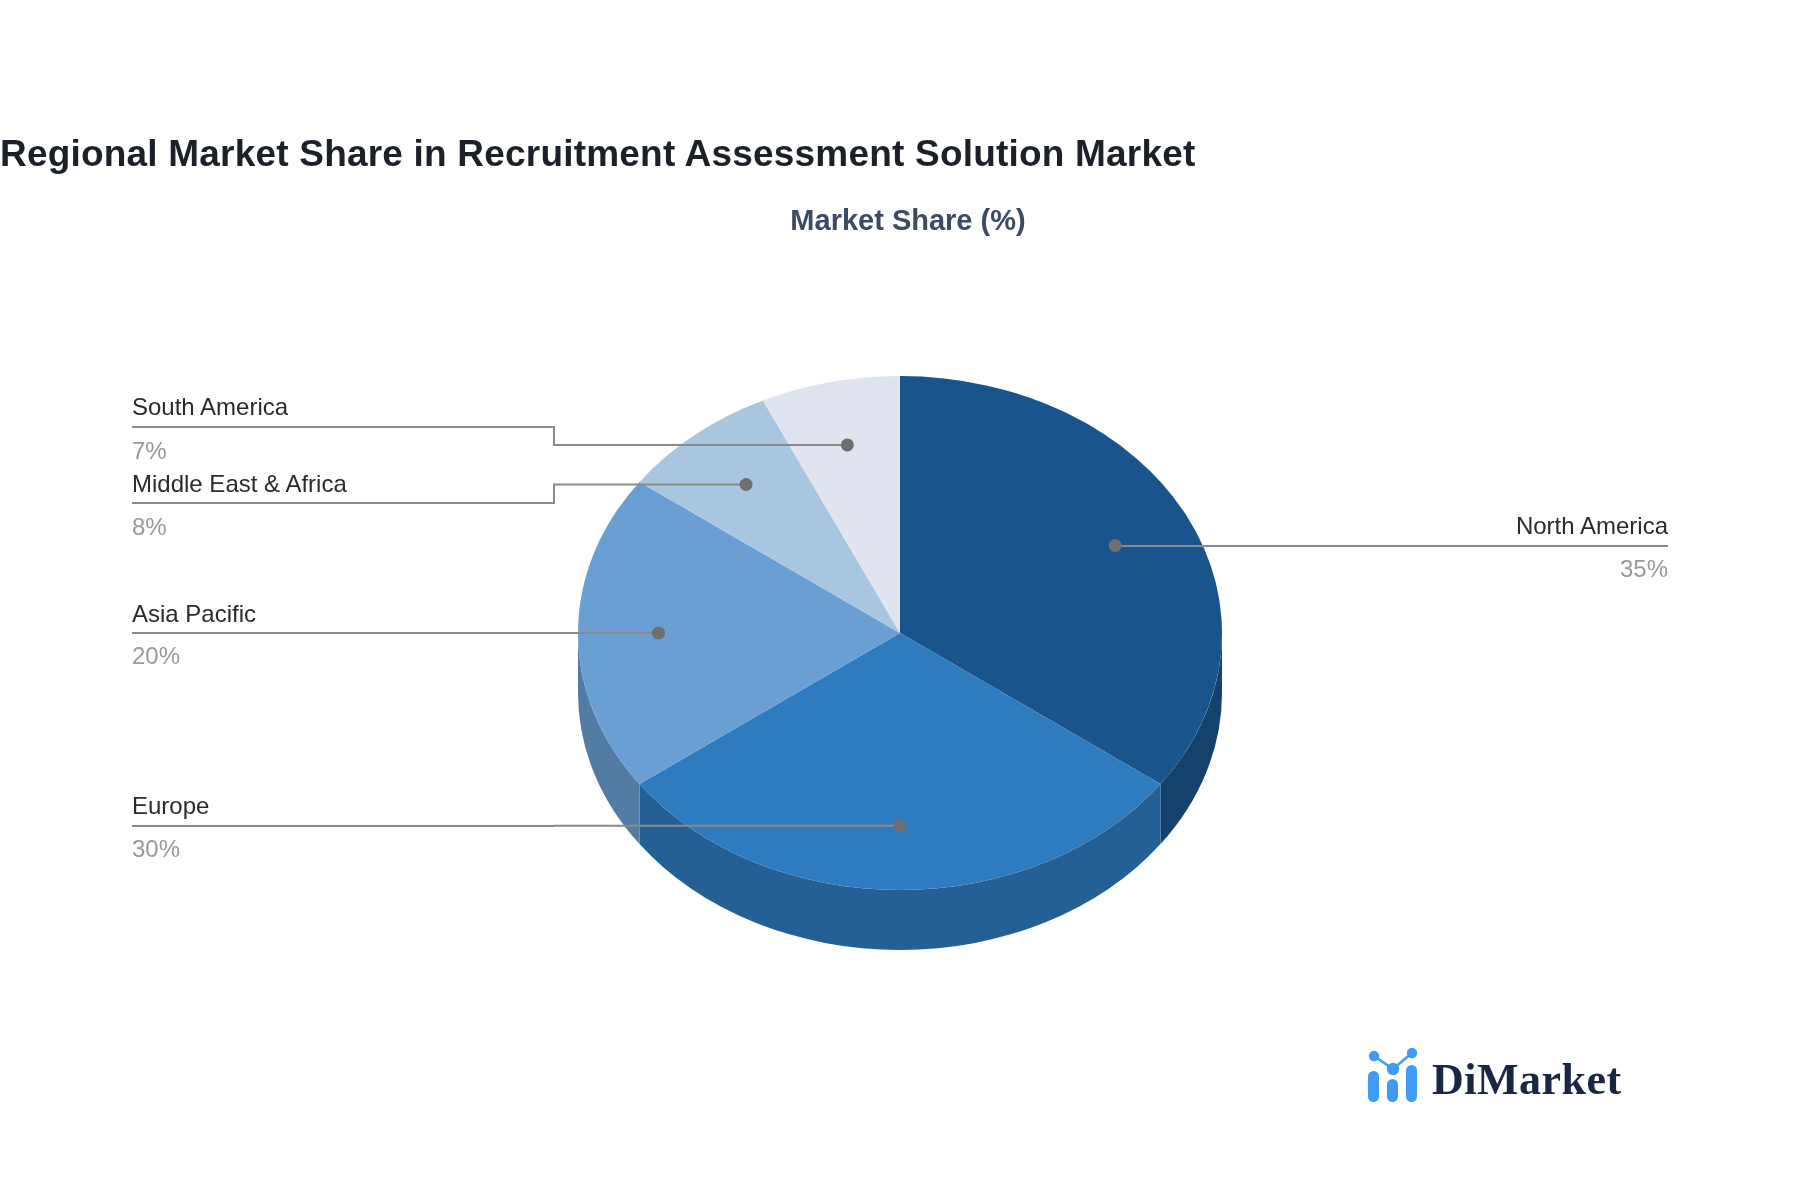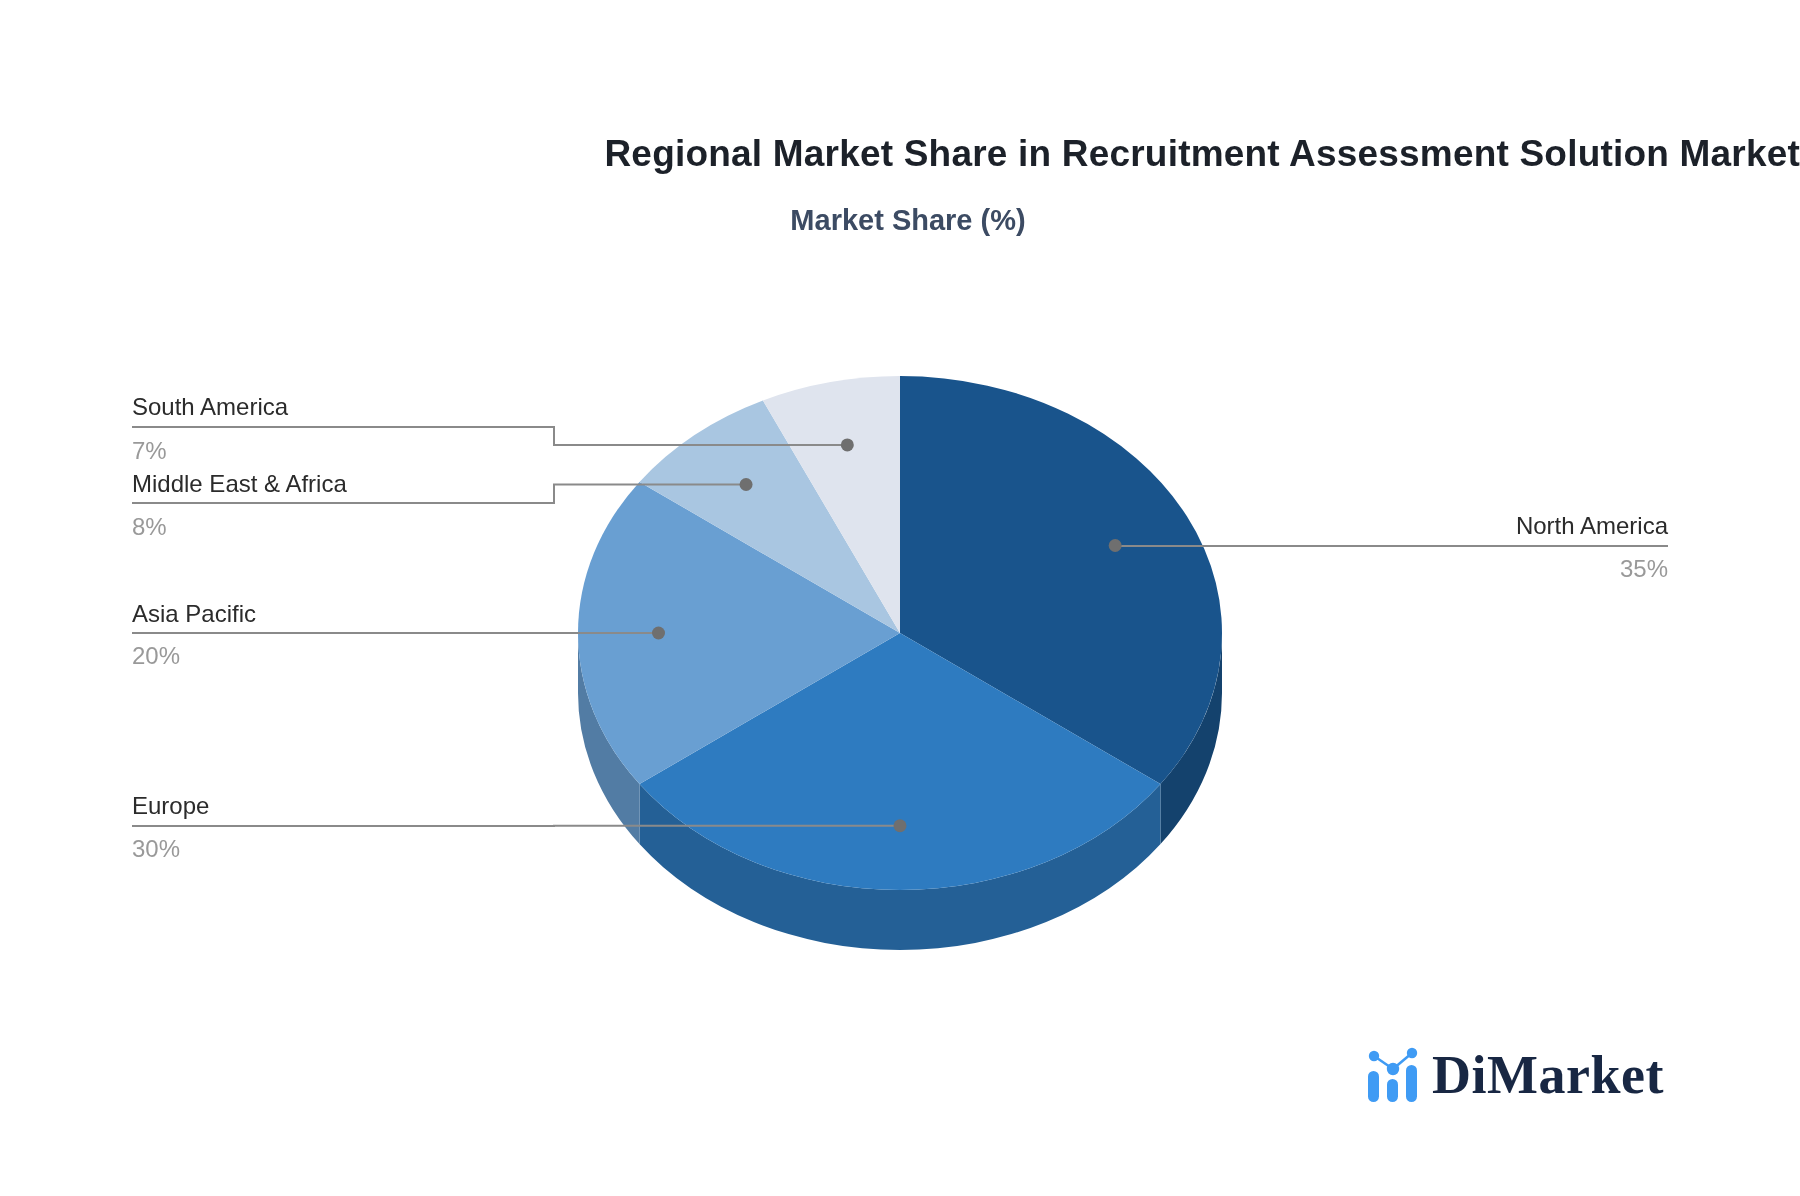--- a/index.html
+++ b/index.html
@@ -14,21 +14,21 @@
     height: 1196px;
     background: var(--bg, #ffffff);
     overflow: hidden;
   }
   .chart-title {
     position: absolute;
     left: 0;
     top: 133px;
     width: 100%;
     margin: 0;
-    text-align: right;
+    text-align: left;
     font-size: 37px;
     font-weight: 700;
     letter-spacing: 0.2px;
     color: var(--title-color, #1c2129);
   }
   .chart-subtitle {
     position: absolute;
     left: 0;
     top: 196px;
     width: 100%;
@@ -62,21 +62,21 @@
   .logo {
     position: absolute;
     left: 1368px;
     top: 1044px;
     display: flex;
     align-items: flex-end;
     gap: 12px;
   }
   .logo-text {
     font-family: "Liberation Serif", serif;
-    font-size: 54px;
+    font-size: 44px;
     font-weight: 700;
     line-height: 1;
     color: var(--logo-text-color, #182743);
     letter-spacing: 0.5px;
   }
 </style>
 </head>
 <body>
 
 <div class="page">

